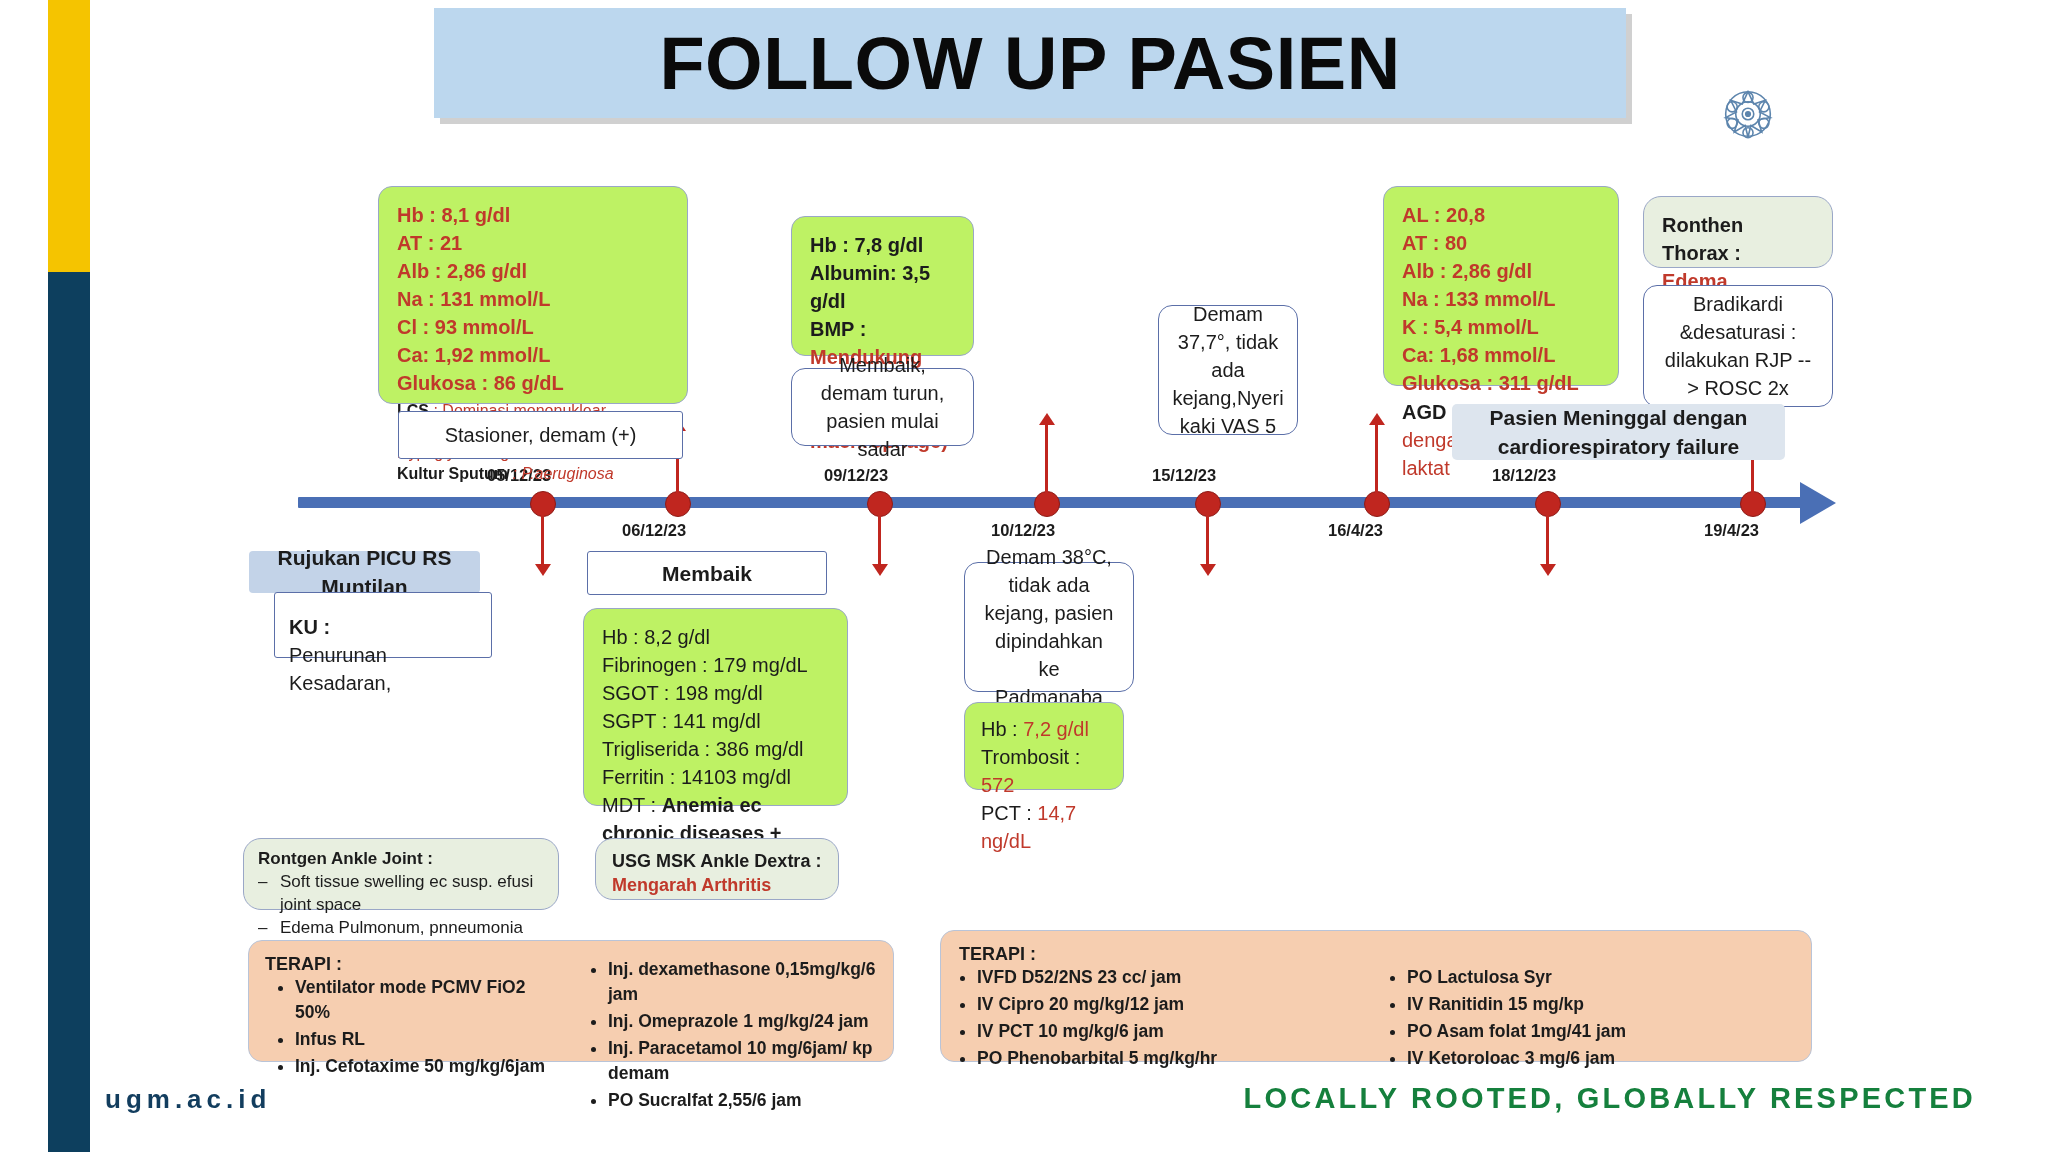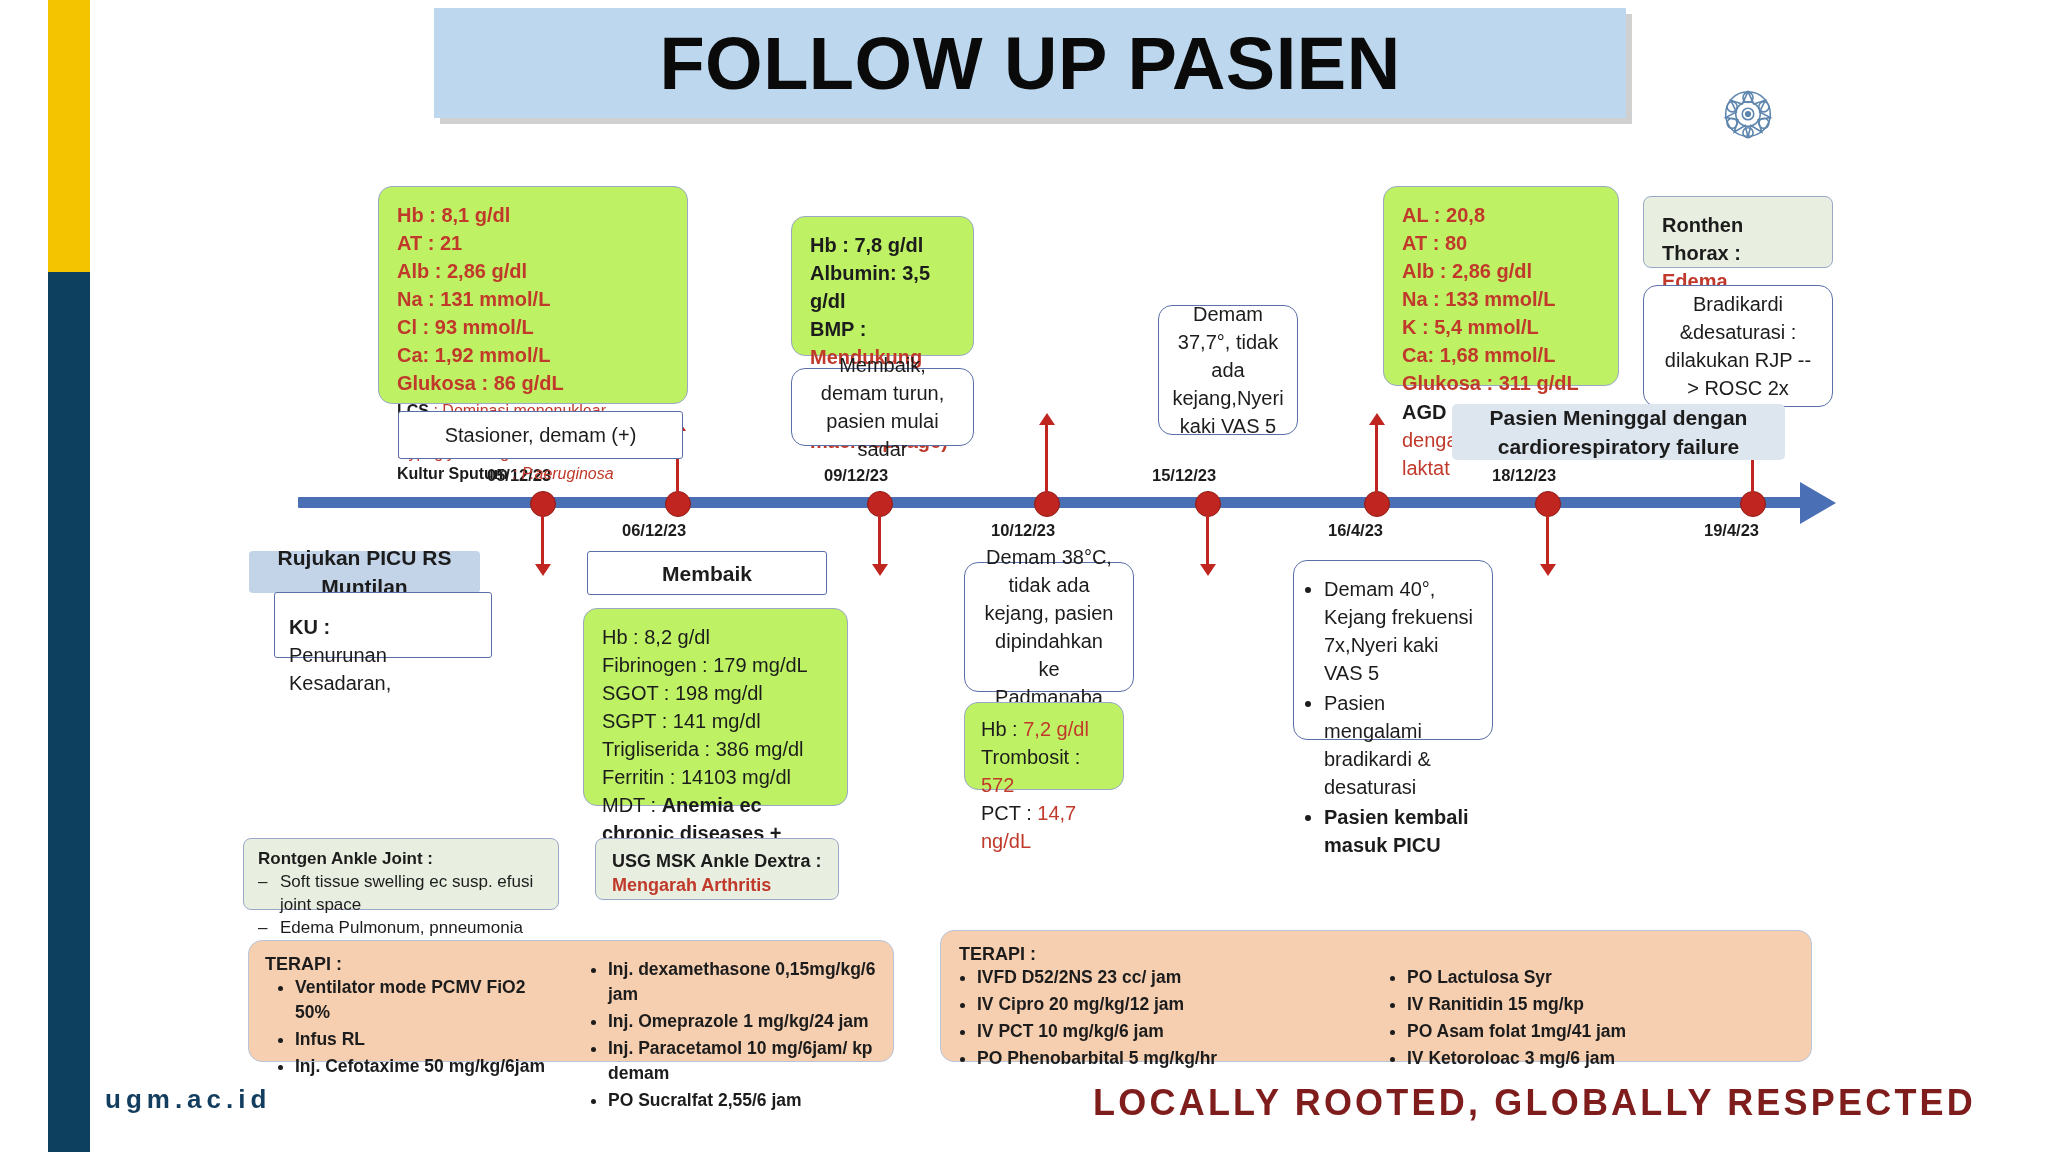--- a/index.html
+++ b/index.html
@@ -35,21 +35,21 @@
     font-size:30px;line-height:33px;letter-spacing:1px;
   }
 
   
   .foot-left{
     position:absolute;left:105px;top:1084px;
     font-size:26px;font-weight:bold;letter-spacing:5px;color:#123d5e;
   }
   .foot-right{
     position:absolute;right:72px;top:1082px;
-    font-size:36px;font-weight:bold;letter-spacing:3.2px;color:#7f1d1d;
+    font-size:29px;font-weight:bold;letter-spacing:3.2px;color:#15803d;
   }
 
   
   .axis{
     position:absolute;left:298px;top:497px;width:1508px;height:11px;
     background:#4a6fb5;border-radius:1px;
   }
   .axis-head{
     position:absolute;left:1800px;top:482px;width:0;height:0;
     border-top:21px solid transparent;border-bottom:21px solid transparent;
@@ -76,21 +76,21 @@
   .bx-cream{
     background:#bef264;border:1.6px solid #9aa7c7;border-radius:14px;
   }
   .bx-white{
     background:#ffffff;border:1.6px solid #5b6fa8;border-radius:14px;
   }
   .bx-white-sq{
     background:#ffffff;border:1.6px solid #5b6fa8;border-radius:3px;
   }
   .bx-green{
-    background:#e8efe0;border:1.6px solid #9aa7c7;border-radius:8px;
+    background:#e8efe0;border:1.6px solid #9aa7c7;border-radius:18px;
   }
   .bx-blue{
     background:#c3d3e8;border:none;border-radius:4px;
   }
   .bx-greyblue{
     background:#dde5ee;border:none;border-radius:5px;
   }
   .bx-peach{
     background:#f6ceb0;border:1.4px solid #b9c4d8;border-radius:14px;
   }
@@ -273,27 +273,20 @@
       <span>Hb : </span><span class="red">7,2 g/dl</span>
     </div>
     <div class="t15 dark">
       <span>Trombosit : </span><span class="red">572</span>
     </div>
     <div class="t15 dark">
       <span>PCT : </span><span class="red">14,7 ng/dL</span>
     </div>
   </div>
 
-  <div class="box bx-white" style="left:1293px;top:560px;width:200px;height:180px;padding:14px 10px 14px 6px;box-sizing:border-box;">
-    <ul class="bl t15 dark">
-      <li>Demam 40°, Kejang frekuensi 7x,Nyeri kaki VAS 5</li>
-      <li>Pasien mengalami bradikardi &amp; desaturasi</li>
-      <li class="b">Pasien kembali masuk PICU</li>
-    </ul>
-  </div>
 
   <div class="box bx-peach" style="left:248px;top:940px;width:646px;height:122px;padding:12px 16px;box-sizing:border-box;">
     <div class="b dark" style="font-size:18px;line-height:22px;">TERAPI :</div>
     <div class="terapi-cols">
       <div class="terapi-col">
         <ul class="bl b dark" style="font-size:17.5px;line-height:25px;padding-left:30px;">
           <li>Ventilator mode PCMV FiO2 50%</li>
           <li>Infus RL</li>
           <li>Inj. Cefotaxime 50 mg/kg/6jam</li>
         </ul>

